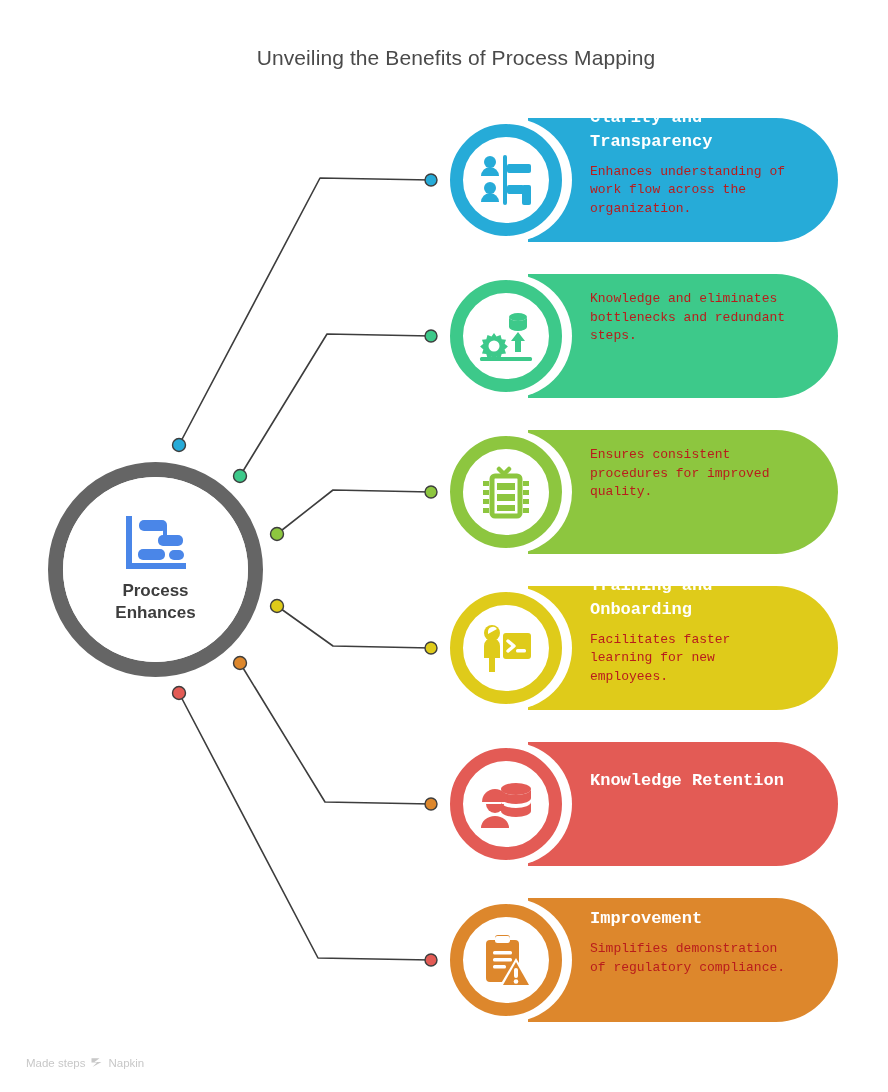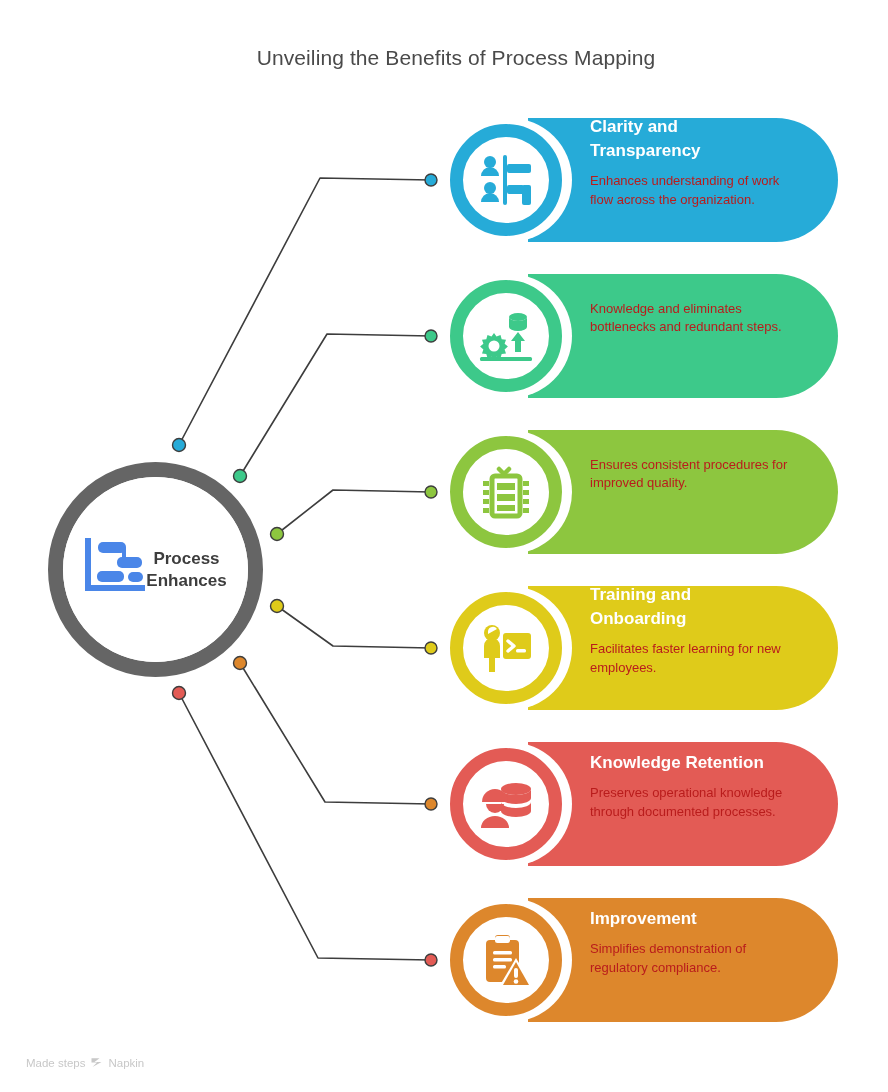--- a/index.html
+++ b/index.html
@@ -54,20 +54,21 @@
     border: 15px solid #656565;
     box-sizing: border-box;
     background: #ffffff;
   }
   #hub-inner {
     position: absolute;
     inset: 15px;
     border-radius: 50%;
     background: #ffffff;
     display: flex;
+    flex-direction: column;
     align-items: center;
     justify-content: center;
   }
   #hub-icon {
     width: 62px;
     height: 56px;
     margin-bottom: 8px;
   }
   #hub-label {
     font-size: 17px;
@@ -126,20 +127,21 @@
   .card-icon svg { display: block; }
   .card-text {
     position: absolute;
     left: 142px;
     top: 0;
     right: 46px;
     height: 88px;
     display: flex;
     flex-direction: column;
     justify-content: center;
+    font-family: Liberation Mono, monospace;
   }
   .card-title {
     font-size: 17px;
     font-weight: bold;
     color: #ffffff;
     line-height: 1.42;
     margin-bottom: 9px;
   }
   .card-desc {
     font-size: 13px;
@@ -298,21 +300,20 @@
       <ellipse cx="38" cy="13" rx="15" ry="6" fill="#e35b55"></ellipse>
       <path d="M23,13 v9 a15,6 0 0 0 30,0 v-9 a15,6 0 0 1 -30,0 z" fill="#e35b55"></path>
       <path d="M23,26 v9 a15,6 0 0 0 30,0 v-9 a15,6 0 0 1 -30,0 z" fill="#e35b55"></path>
       <path d="M4,26 a13,13 0 0 1 26,0 z" fill="#e35b55"></path>
       <path d="M8,28 a9,9 0 0 0 18,0 z" fill="#e35b55"></path>
       <path d="M3,52 a14,12 0 0 1 28,0 z" fill="#e35b55"></path>
     </svg>
       </div>
       <div class="card-text">
         <div class="card-title">Knowledge Retention</div>
-        <div class="card-desc">Preserves operational knowledge through documented processes.</div>
       </div>
     </div>
     <div class="card" style="top: 898px;">
       <div class="card-body" style="background: rgb(221, 135, 44);"></div>
       <div class="card-halo"></div>
       <div class="card-ring" style="border-color: rgb(221, 135, 44);"></div>
       <div class="card-icon">
     <svg viewBox="0 0 56 56" width="56" height="56">
       <rect x="8" y="8" width="33" height="42" rx="4" fill="#dd872c"></rect>
       <rect x="17" y="3" width="15" height="9" rx="3" fill="#dd872c"></rect>

